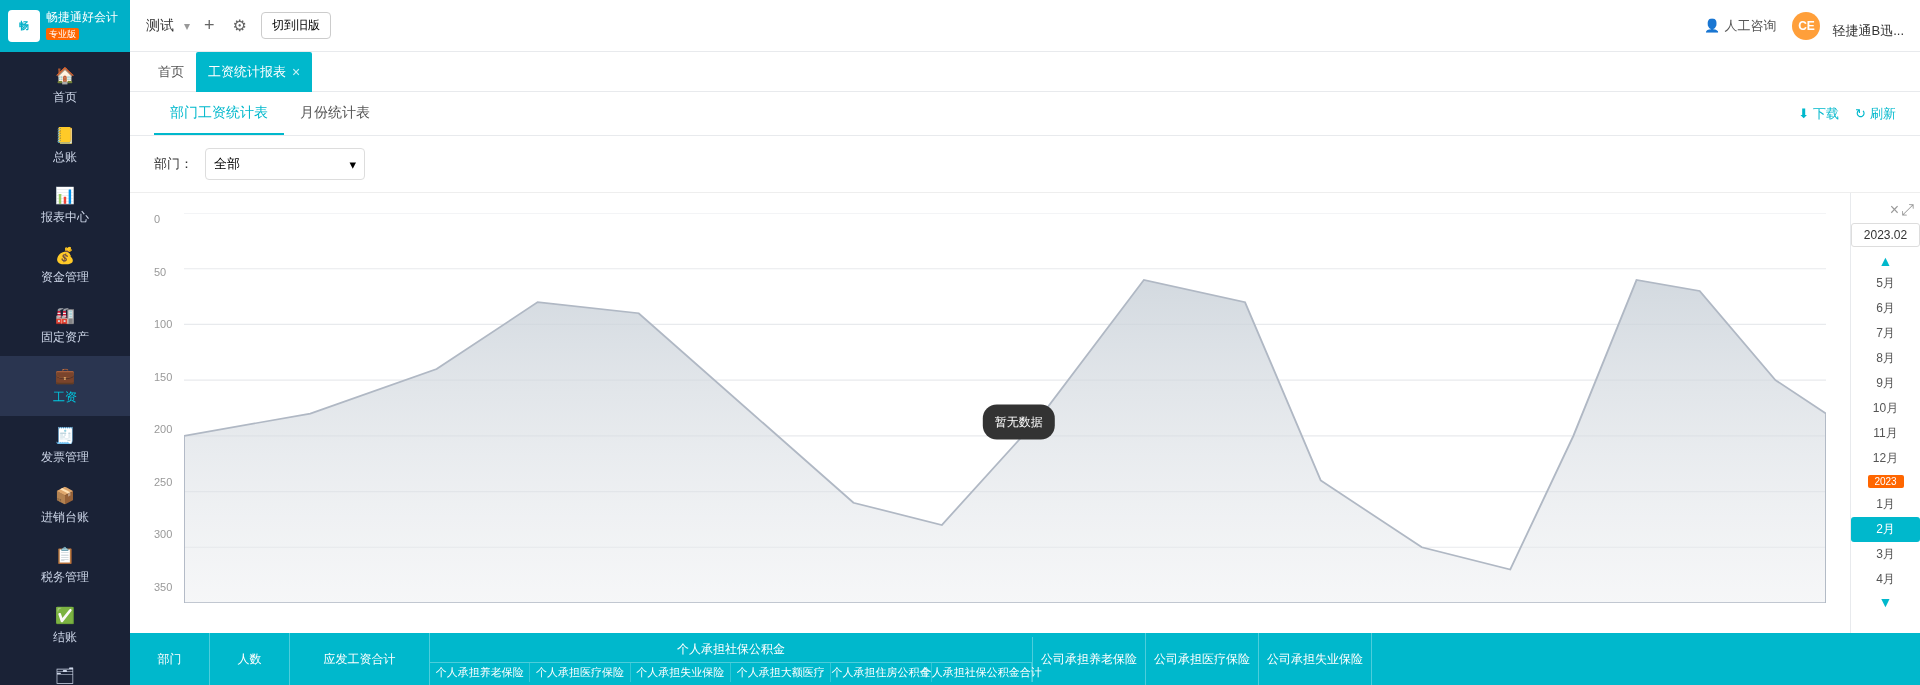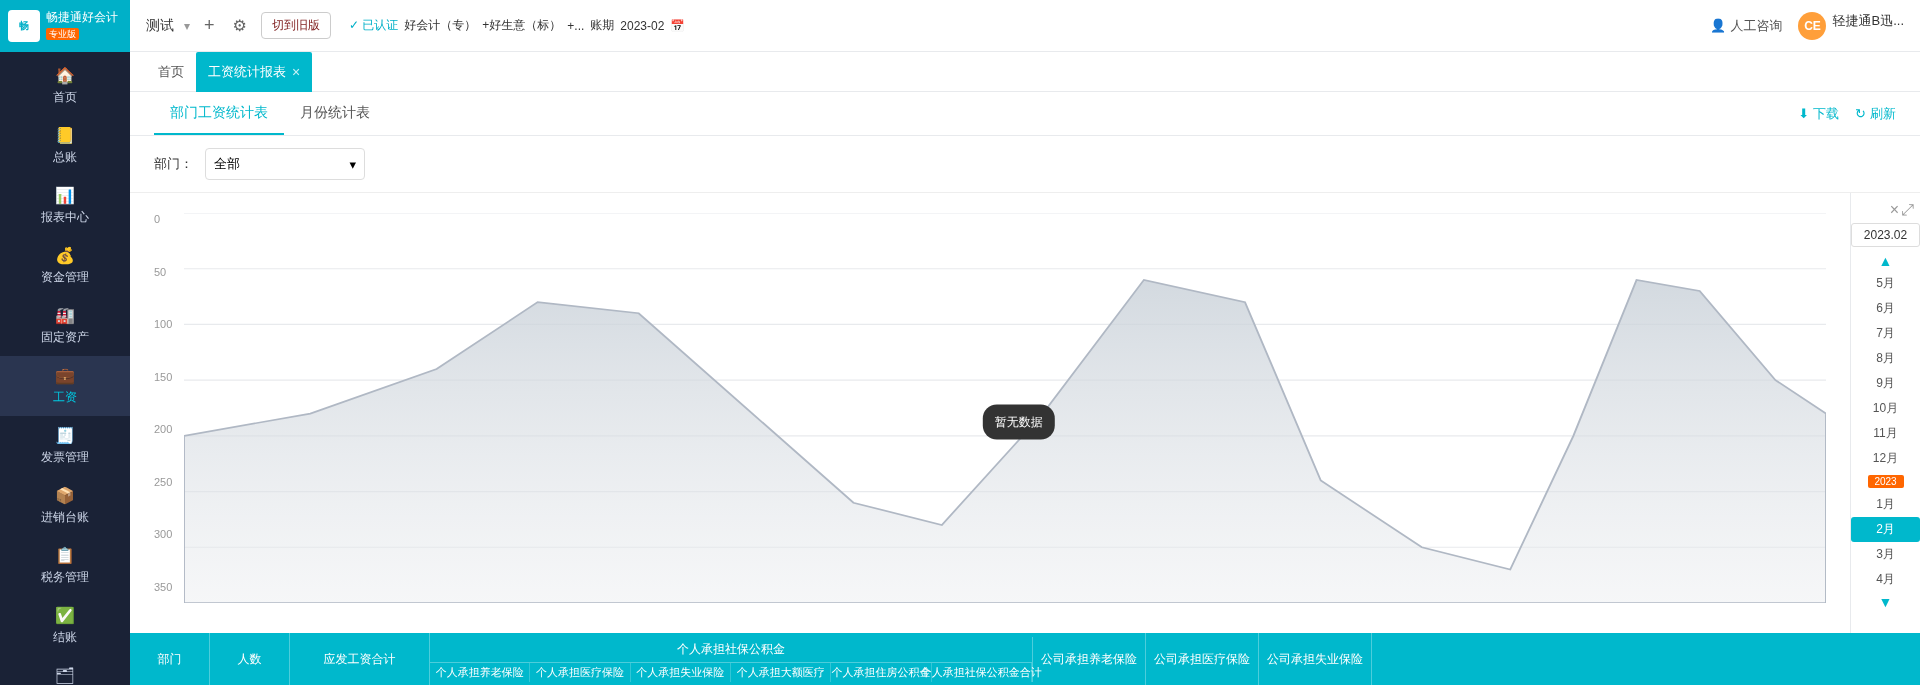--- a/index.html
+++ b/index.html
@@ -63,30 +63,30 @@
     .topbar-title { font-size: 14px; color: #333; font-weight: 500; }
     .topbar-dropdown { color: #999; font-size: 12px; cursor: pointer; }
     .topbar-plus { color: #666; font-size: 18px; cursor: pointer; padding: 0 4px; }
     .topbar-gear { color: #666; font-size: 16px; cursor: pointer; padding: 0 4px; }
     .topbar-old-btn {
       border: 1px solid #ccc;
       border-radius: 4px;
       padding: 4px 10px;
       font-size: 12px;
       cursor: pointer;
-      color: #7f1d1d;
+      color: #000000;
       background: white;
     }
     .topbar-tags { display: flex; align-items: center; gap: 6px; margin-left: 8px; }
     .tag { font-size: 12px; color: #333; }
     .tag-verified { color: #00b0c8; }
     .topbar-spacer { flex: 1; }
     .topbar-right { display: flex; align-items: center; gap: 16px; }
     .topbar-consult { display: flex; align-items: center; gap: 4px; color: #555; font-size: 13px; cursor: pointer; }
-    .topbar-user { display: flex; align-items: flex-start; gap: 6px; cursor: pointer; }
+    .topbar-user { display: flex; align-items: flex-end; gap: 12px; cursor: pointer; }
     .user-avatar { width: 28px; height: 28px; background: #ff9f3a; border-radius: 50%; display: flex; align-items: center; justify-content: center; color: white; font-size: 12px; font-weight: bold; }
     .user-name { font-size: 13px; color: #333; }
 
     
     .content-area { flex: 1; display: flex; flex-direction: column; overflow: hidden; background: #f5f6fa; }
 
     
     .tab-bar {
       background: white;
       display: flex;
@@ -344,29 +344,20 @@
 </div>
 
 <div class="main">
 
   <div class="topbar">
     <span class="topbar-title">测试</span>
     <span class="topbar-dropdown">▾</span>
     <span class="topbar-plus">+</span>
     <span class="topbar-gear">⚙</span>
     <button class="topbar-old-btn">切到旧版</button>
-    <div class="topbar-tags">
-      <span class="tag tag-verified">✓ 已认证</span>
-      <span class="tag">好会计（专）</span>
-      <span class="tag">+好生意（标）</span>
-      <span class="tag">+...</span>
-      <span class="tag">账期</span>
-      <span class="tag">2023-02</span>
-      <span class="tag">📅</span>
-    </div>
     <div class="topbar-spacer"></div>
     <div class="topbar-right">
       <div class="topbar-consult">
         <span>👤</span>
         <span>人工咨询</span>
       </div>
       <div class="topbar-user">
         <div class="user-avatar">CE</div>
         <span class="user-name">轻捷通B迅...</span>
       </div>

